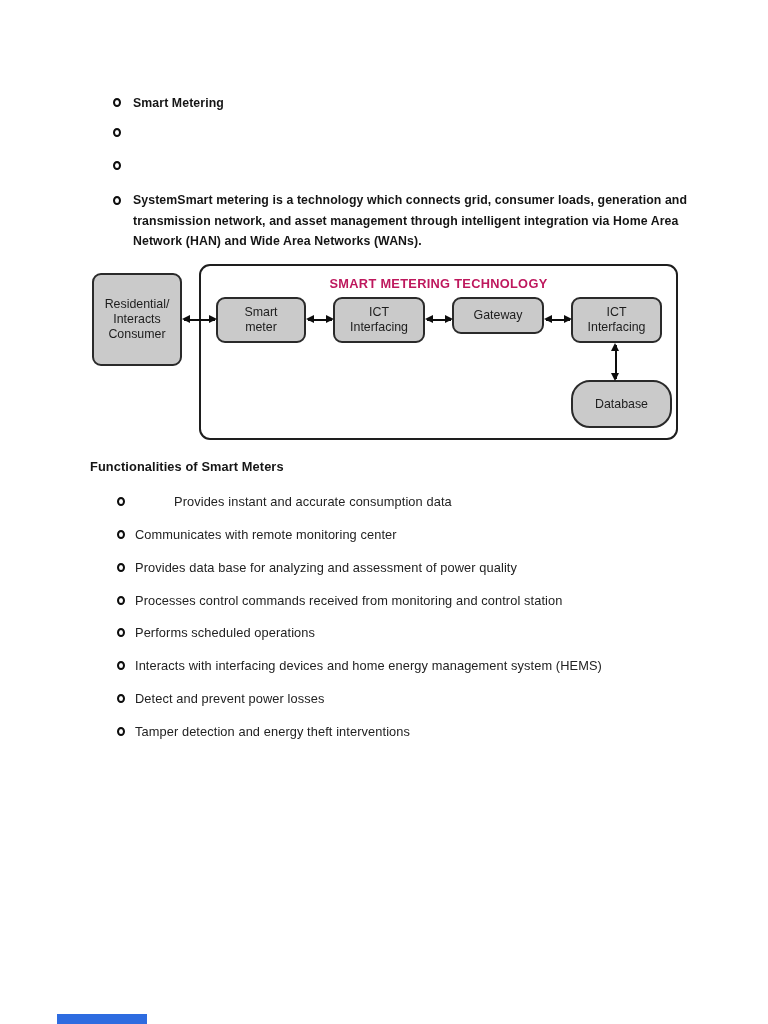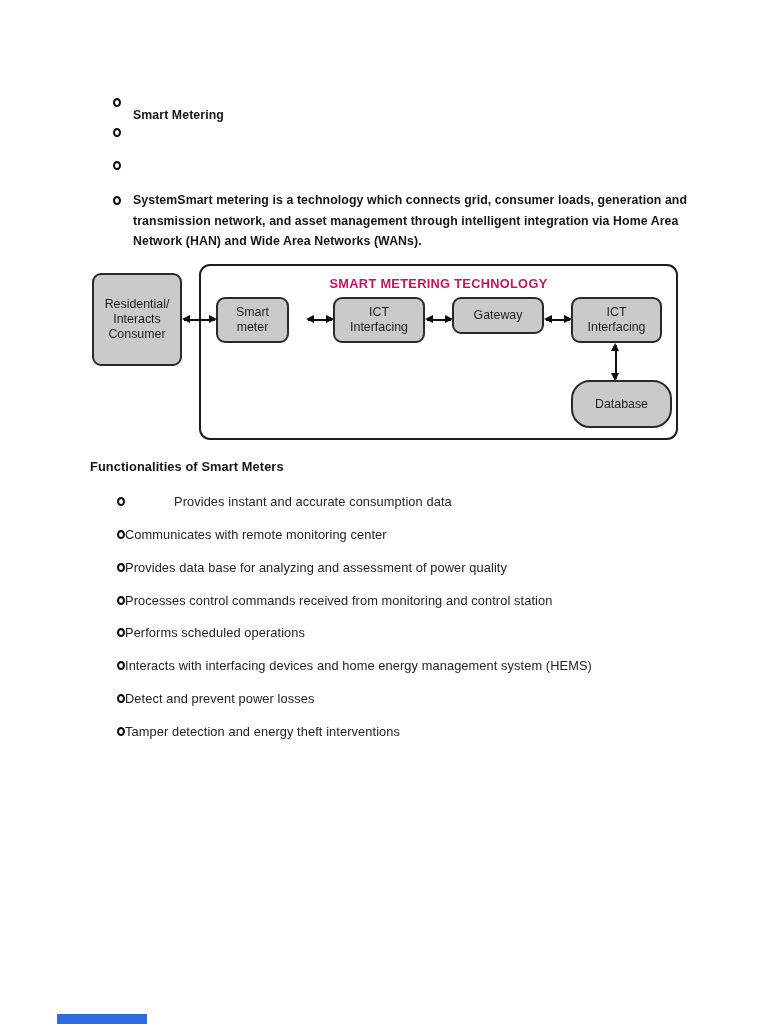--- a/index.html
+++ b/index.html
@@ -11,21 +11,21 @@
   
   .ring{
     display:inline-block;flex:none;
     width:4px;height:5px;
     border:2.6px solid #0d0d0d;border-radius:50%;
   }
   
   .intro-row{position:absolute;left:113px;display:flex;align-items:flex-start;}
   .intro-text{
     margin-left:12px;font-weight:700;font-size:12.3px;line-height:20.5px;
-    letter-spacing:.1px;white-space:pre-wrap;color:#151515;margin-top:12px;
+    letter-spacing:.1px;white-space:pre-wrap;color:#151515;
   }
   .intro-para{margin-left:12px;width:540px;}
   .intro-para div{font-weight:700;font-size:12.3px;line-height:20.6px;letter-spacing:.1px;color:#151515;white-space:nowrap;}
   
   .diagram{position:absolute;left:0;top:263px;width:768px;height:180px;}
   .frame{
     position:absolute;left:199px;top:1px;width:475px;height:172px;
     border:2px solid #1e1e1e;border-radius:11px;background:#fff;
   }
   .frame-title{
@@ -34,21 +34,21 @@
   }
   .dbox{
     position:absolute;background:#cacaca;border:2.4px solid #2a2a2a;border-radius:9px;
     display:flex;flex-direction:column;align-items:center;justify-content:center;
     text-align:center;font-size:12.4px;line-height:15px;color:#1d1d1d;
     box-sizing:border-box;
   }
   .dbox .wrap{padding:0 9px;}
   .consumer{left:92px;top:10px;width:90px;height:93px;}
   .consumer div{white-space:nowrap;}
-  .b-smart   {left:216px;top:34px;width:73px;height:46px;}
+  .b-smart   {left:216px;top:34px;width:90px;height:46px;}
   .b-ict1    {left:333px;top:34px;width:92px;height:46px;}
   .b-gateway {left:452px;top:34px;width:92px;height:37px;}
   .b-ict2    {left:571px;top:34px;width:91px;height:46px;}
   .b-db      {left:571px;top:117px;width:101px;height:48px;border-radius:19px;}
   
   .harrow{position:absolute;height:2px;background:#0d0d0d;}
   .harrow::before{
     content:"";position:absolute;left:-2px;top:-3.6px;
     border-top:4.6px solid transparent;border-bottom:4.6px solid transparent;
     border-right:8px solid #0d0d0d;
@@ -71,21 +71,21 @@
   }
   
   .func-heading{
     position:absolute;left:90px;top:459px;
     font-weight:700;font-size:12.8px;color:#151515;letter-spacing:.1px;text-align:right;
   }
   .func-row{
     position:absolute;left:117px;display:flex;align-items:center;height:16px;
   }
   .func-row .txt{
-    font-size:12.8px;color:#222;letter-spacing:.1px;white-space:nowrap;
+    margin-left:10px;font-size:12.8px;color:#222;letter-spacing:.1px;white-space:nowrap;
   }
   .func-row.first .txt{margin-left:49px;text-align:right;}
   
   .progress-bar{position:absolute;left:57px;top:1014px;width:90px;height:10px;background:#2e6ce0;}
 </style>
 </head>
 <body>
 
 <div class="intro-row" style="top:93px">
   <span class="ring" style="margin-top:5px"></span>

